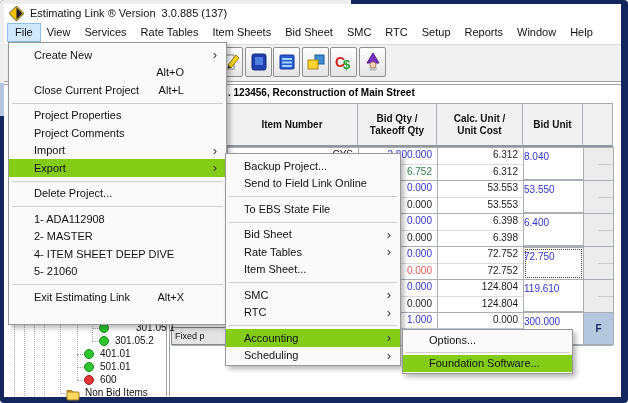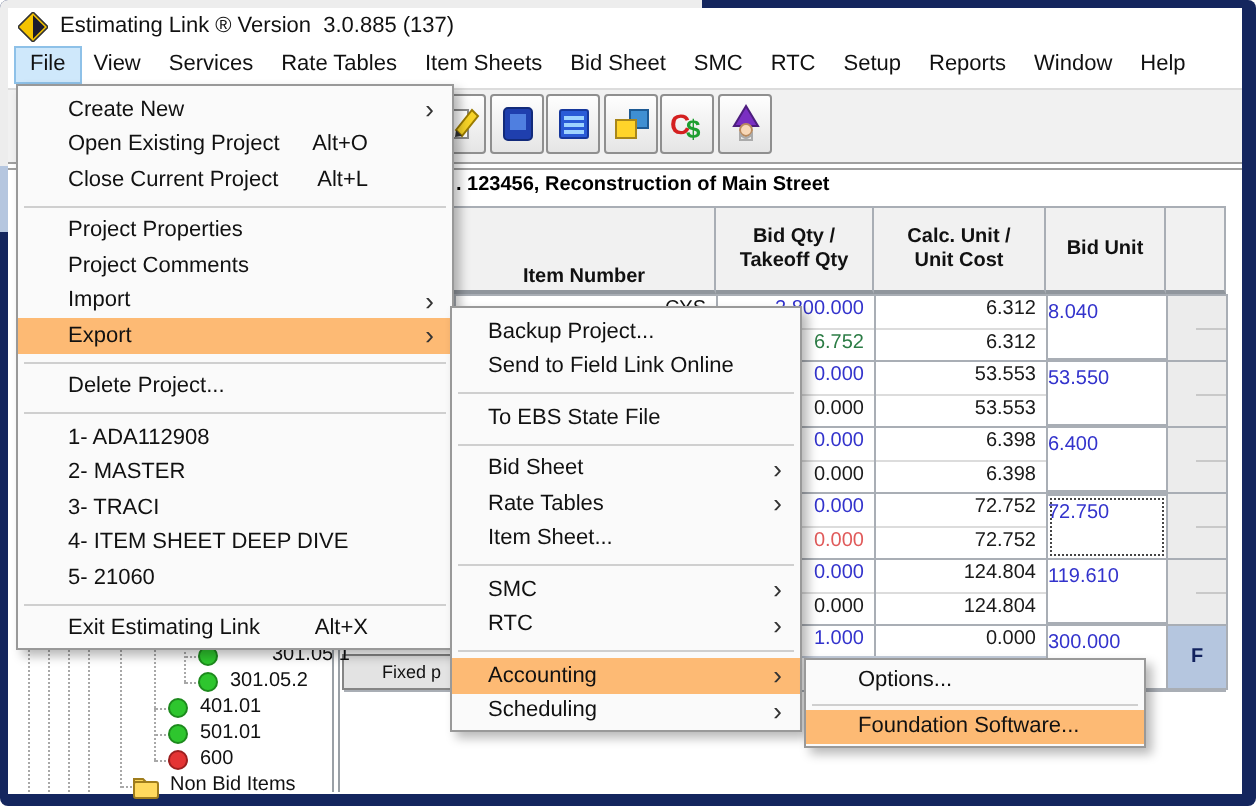--- a/index.html
+++ b/index.html
@@ -28,41 +28,41 @@
   .gh.first{border-left:1px solid #a9aeb5;}
   
   .cell{position:absolute;height:16.5px;line-height:16.5px;font-size:10px;text-align:right;padding-right:4px;box-sizing:border-box;white-space:nowrap;}
   .narrowcol{position:absolute;left:583px;top:147px;width:30px;height:198px;background:#ececec;}
   .bu{position:absolute;left:523px;width:61px;height:33px;background:#fff;border:1px solid #a9aeb5;box-sizing:border-box;}
   .bu span{display:block;padding:1px 4px 0 0;font-size:10px;line-height:15px;color:#3333cc;text-align:left;}
   .selection-marquee{position:absolute;left:1px;right:1px;top:1px;bottom:1px;border:1px dotted #444;}
   .fcell{position:absolute;left:583px;top:312px;width:31px;height:33px;background:#b5c6df;border:1px solid #a9aeb5;box-sizing:border-box;
          color:#12225e;font-weight:bold;font-size:10px;text-align:center;line-height:31px;}
   .fixedcell{position:absolute;left:171px;top:327px;width:56px;height:18px;background:#e3e3e3;border:1px solid #858585;box-sizing:border-box;
-             font-size:9px;line-height:16px;padding-left:19px;color:#111;white-space:nowrap;overflow:hidden;}
+             font-size:9px;line-height:16px;padding-left:3px;color:#111;white-space:nowrap;overflow:hidden;}
   
   .vdash{position:absolute;border-left:1px dotted #a8a8a8;width:0;}
   .splitter{position:absolute;left:166px;top:322px;width:4px;height:74px;border-left:1px solid #9aa0a6;border-right:1px solid #9aa0a6;background:#fff;box-sizing:border-box;}
   .dot{position:absolute;width:10px;height:10px;border-radius:50%;box-sizing:border-box;}
   .dot.green{background:#2ec62e;border:1px solid #1d8a1d;}
   .dot.red{background:#e43434;border:1px solid #9d1f1f;}
   .tree-label{position:absolute;font-size:10px;height:14px;line-height:14px;color:#111;white-space:nowrap;}
   .tree-connector{position:absolute;}
   .folder-icon{position:absolute;width:14px;height:12px;}
   
   .menu{position:absolute;background:#fafafa;border:1px solid #999;box-shadow:3px 3px 5px rgba(0,0,0,.28);
         box-sizing:border-box;padding:3px 0;display:flex;flex-direction:column;}
   #file-menu{left:8px;top:42px;width:219px;height:283px;z-index:40;}
   #export-menu{left:225px;top:153px;width:176px;height:213px;z-index:41;}
   #accounting-menu{left:402px;top:329px;width:171px;height:45px;z-index:42;padding:1px 0 2px 0;}
   .mi{position:relative;flex:0 0 17.5px;display:flex;align-items:center;font-size:11px;color:#111;white-space:nowrap;}
   #file-menu .mi{padding:0 8px 0 25px;}
   #export-menu .mi{padding:0 8px 0 18px;}
   #accounting-menu .mi{padding:0 8px 0 26px;}
-  .mi.hl{background:#fdba74;}
+  .mi.hl{background:#84cc16;}
   .mi-short{margin-left:auto;padding-right:34px;}
   .mi-arrow{position:absolute;right:9px;font-size:13px;color:#333;line-height:1;}
   .msep{flex:0 0 8px;position:relative;}
   #accounting-menu .msep{flex:0 0 6px;}
   .msep::after{content:"";position:absolute;left:3px;right:3px;top:50%;border-top:1px solid #cfcfcf;}
   .gridline{position:absolute;}
 </style>
 </head>
 <body>
 
@@ -132,21 +132,21 @@
         <circle cx="10" cy="13" r="3" fill="#f7d7b7" stroke="#b98a5e"></circle>
         <path d="M7 15 Q10 19 13 15 L13 18 L7 18 Z" fill="#e8e8e8" stroke="#aaa"></path>
       </svg>
   </div>
   <div class="dbl"></div>
 
   <div class="pstrip"></div>
   <div class="ptitle">. 123456, Reconstruction of Main Street</div>
 
   <div class="gh first" style="left:172px;width:55px;"></div>
-  <div class="gh" style="left:227px;width:131px;justify-content:flex-end;">
+  <div class="gh" style="left:227px;width:131px;">
     <span>Item Number</span>
   </div>
   <div class="gh" style="left:358px;width:79px;">
     <span>Bid Qty /</span>
     <span>Takeoff Qty</span>
   </div>
   <div class="gh" style="left:437px;width:86px;">
     <span>Calc. Unit /</span>
     <span>Unit Cost</span>
   </div>
@@ -266,21 +266,20 @@
       <div class="tree-label" style="left: 85px; top: 385.5px;">Non Bid Items</div>
     </div>
   <div class="splitter"></div>
 
   <div id="file-menu" class="menu">
       <div class="mi">
         <span class="mi-label">Create New</span>
         <span class="mi-arrow">›</span>
       </div>
       <div class="mi">
-        <span class="mi-label">Open Existing Project</span>
         <span class="mi-short">Alt+O</span>
       </div>
       <div class="mi">
         <span class="mi-label">Close Current Project</span>
         <span class="mi-short">Alt+L</span>
       </div>
       <div class="msep"></div>
       <div class="mi">
         <span class="mi-label">Project Properties</span>
       </div>
@@ -300,23 +299,20 @@
         <span class="mi-label">Delete Project...</span>
       </div>
       <div class="msep"></div>
       <div class="mi">
         <span class="mi-label">1- ADA112908</span>
       </div>
       <div class="mi">
         <span class="mi-label">2- MASTER</span>
       </div>
       <div class="mi">
-        <span class="mi-label">3- TRACI</span>
-      </div>
-      <div class="mi">
         <span class="mi-label">4- ITEM SHEET DEEP DIVE</span>
       </div>
       <div class="mi">
         <span class="mi-label">5- 21060</span>
       </div>
       <div class="msep"></div>
       <div class="mi">
         <span class="mi-label">Exit Estimating Link</span>
         <span class="mi-short">Alt+X</span>
       </div>

